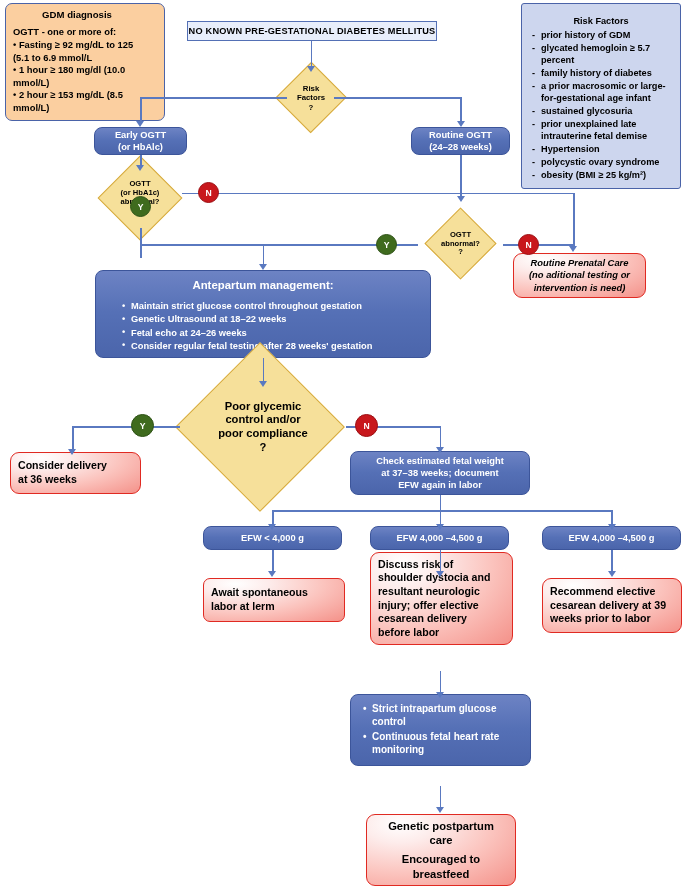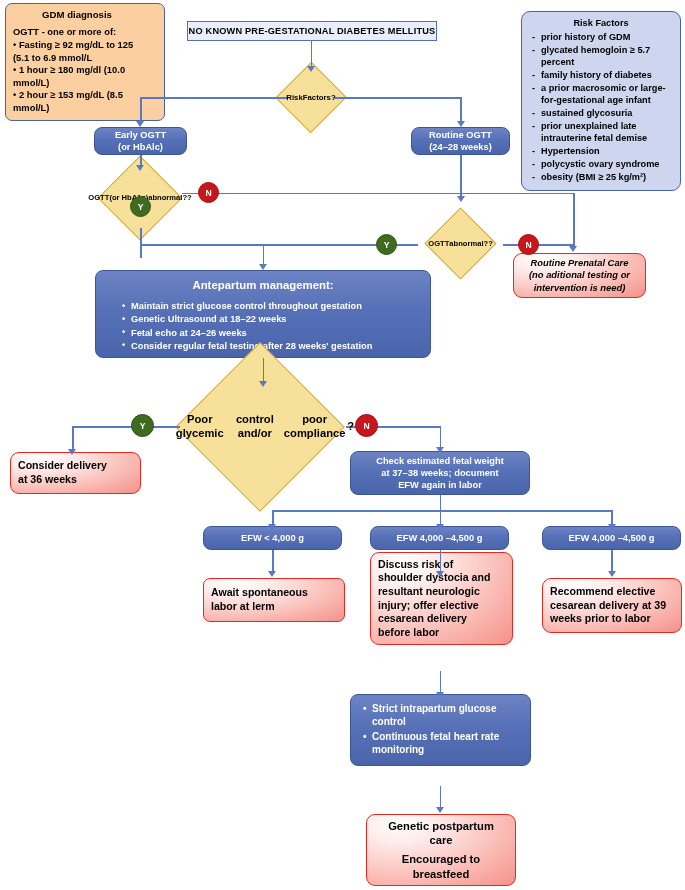--- a/index.html
+++ b/index.html
@@ -37,26 +37,25 @@
     margin-bottom: 4px;
   }
   .box-peach .sub { margin-bottom: 1px; }
   .box-peach ul { margin: 0; padding: 0; list-style: none; }
   .box-peach li { position: relative; padding-left: 0; }
 
   
   .box-lav {
     background: #cdd6ee;
     border: 1.6px solid #4a63a8;
-    border-radius: 9px;
-    padding: 5px 8px 6px 8px;
+    border-radius: 3px;
+    padding: 11px 8px 6px 8px;
     font-size: 9.2px;
     font-weight: bold;
     line-height: 1.34;
-    margin-top: 8px;
   }
   .box-lav .hdr { text-align: center; margin-bottom: 2px; font-size: 9.2px; }
   .box-lav ul { margin: 0; padding: 0; list-style: none; }
   .box-lav li {
     position: relative;
     padding-left: 11px;
     margin-bottom: 0.5px;
   }
   .box-lav li::before {
     content: "-";
@@ -132,21 +131,21 @@
   
   .diamond-wrap { position: absolute; }
   .diamond-shape {
     position: absolute; inset: 0;
     background: #f6e09a;
     border: 1.5px solid #d6a93c;
     transform: rotate(45deg);
   }
   .diamond-txt {
     position: absolute; inset: 0;
-    display: flex; flex-direction: row;
+    display: flex; flex-direction: column;
     align-items: center; justify-content: center;
     text-align: center;
     font-weight: bold;
     line-height: 1.16;
     color: #000;
     z-index: 2;
   }
 
   
   .badge {

